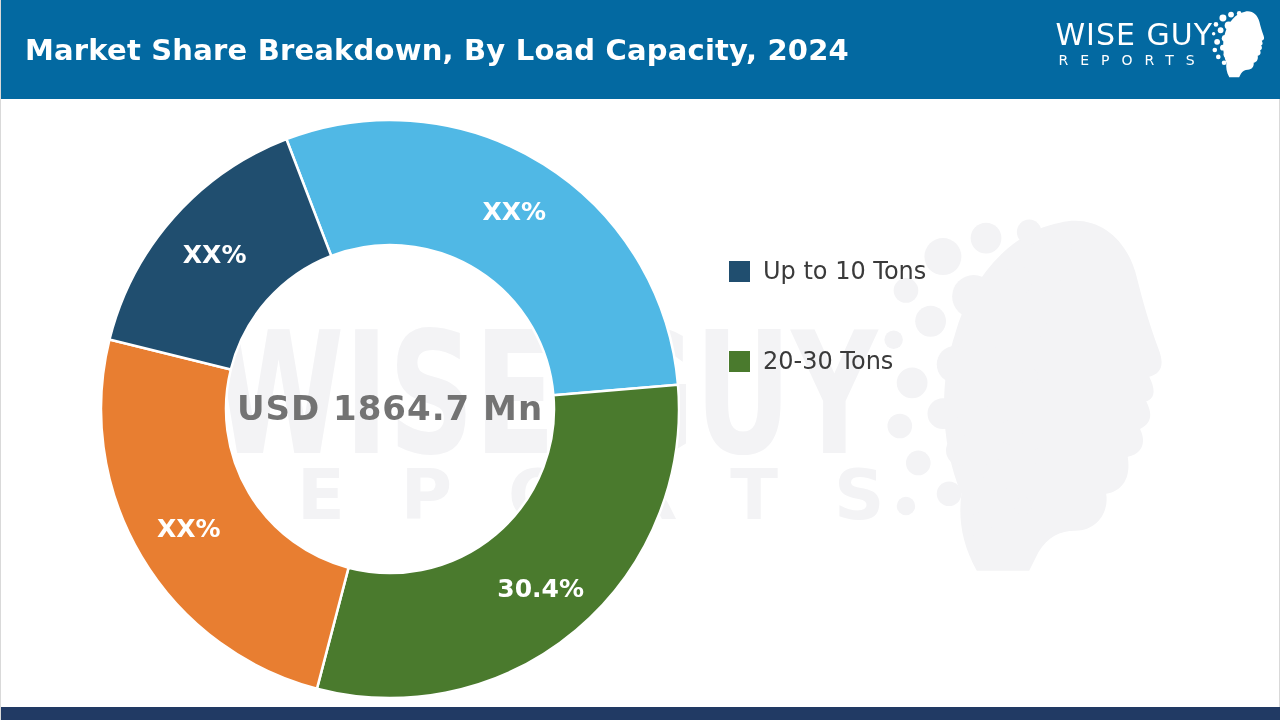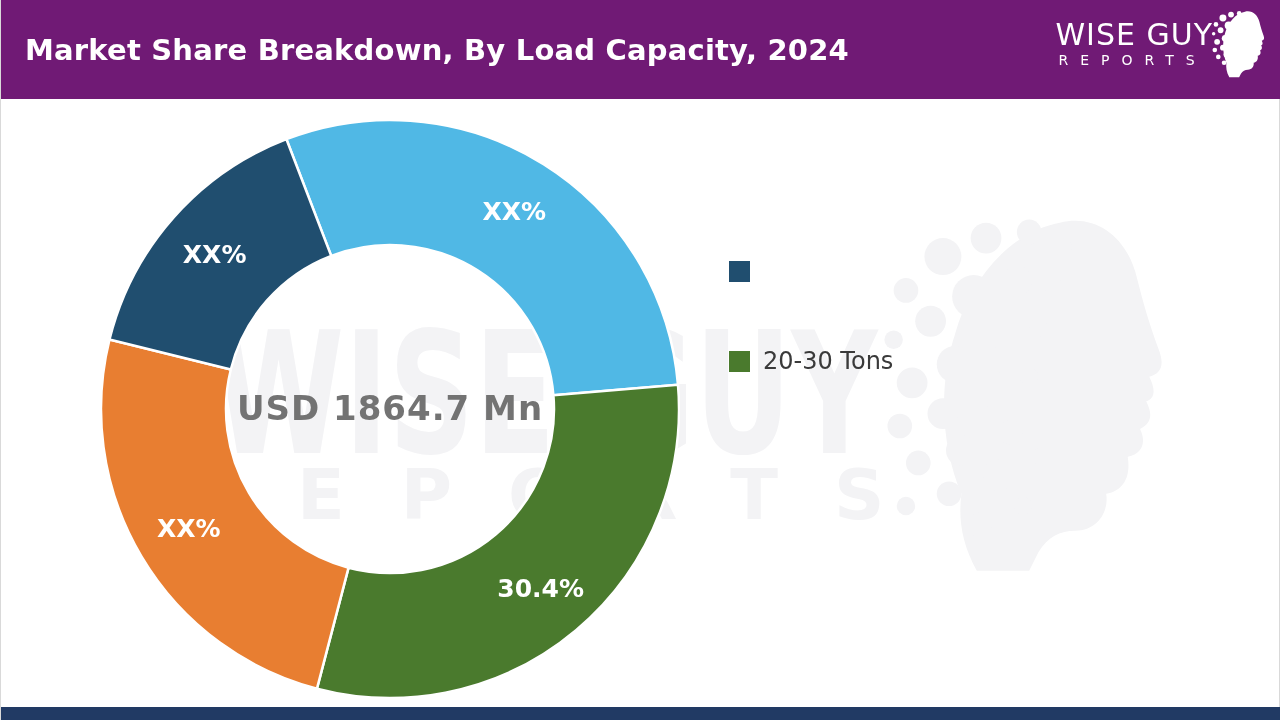--- a/index.html
+++ b/index.html
@@ -1,21 +1,21 @@
 <!DOCTYPE html>
 <html><head>
 <meta charset="utf-8">
 <style>
   * { margin:0; padding:0; box-sizing:border-box; }
   html,body { width:1280px; height:720px; overflow:hidden; }
   body { font-family:"DejaVu Sans","Liberation Sans",sans-serif; background:#ffffff; position:relative; }
   .page { position:absolute; inset:0; background:#fff; border-left:1px solid #d9d9d9; border-right:1px solid #d9d9d9; }
 
   
-  .header { position:absolute; left:0; top:0; width:1280px; height:99px; background:#701a75; display:flex; align-items:center; }
+  .header { position:absolute; left:0; top:0; width:1280px; height:99px; background:#0369a1; display:flex; align-items:center; }
   .page-title { color:#ffffff; font-size:29px; font-weight:bold; padding-left:24px; letter-spacing:0.2px; }
   .logo { position:absolute; right:14px; top:8px; display:flex; align-items:flex-start; }
   .logo-text { display:flex; flex-direction:column; align-items:flex-start; margin-top:10px; }
   .logo-line1 { color:#fff; font-size:30px; font-weight:500; letter-spacing:1px; line-height:1.1; }
   .logo-line2 { color:#fff; font-size:14px; letter-spacing:12px; margin-top:1px; margin-left:3px; }
   .logo-face { width:58px; height:70px; margin-left:-4px; }
 
   
   .wm-text { position:absolute; color:#f3f3f5; font-weight:bold; white-space:nowrap; z-index:1; user-select:none; }
   .wm-line1 { left:212px; top:295px; font-size:170px; transform:scaleX(0.70); transform-origin:left top; letter-spacing:0px; }
@@ -88,20 +88,21 @@
       <path d="M216.95672817444614,569.6170245908111 A289,289 0 0 1 9.487188127021511,220.4761740472017 L130.81625900633748,250.54703302332553 A164,164 0 0 0 248.54983882563727,448.6754049581073 Z" fill="#E87E31" stroke="#ffffff" stroke-width="2.5" stroke-linejoin="round"></path>
       <text x="88.83628256850716" y="409.5372694566113" text-anchor="middle" dy="0.35em" fill="#FFFFFF" font-size="25" font-weight="bold">XX%</text>
       <path d="M9.487188127021511,220.4761740472017 A289,289 0 0 1 186.4316625814081,20.195256742308743 L231.22765627457068,136.89281005445895 A164,164 0 0 0 130.81625900633748,250.54703302332553 Z" fill="#204E6F" stroke="#ffffff" stroke-width="2.5" stroke-linejoin="round"></path>
       <text x="114.6361565745701" y="135.06929801017068" text-anchor="middle" dy="0.35em" fill="#FFFFFF" font-size="25" font-weight="bold">XX%</text>
     </svg>
   <div class="center-label">USD 1864.7 Mn</div>
 
   <div class="legend">
       <div class="legend-item">
         <span class="legend-swatch" style="background: rgb(32, 78, 111);"></span>
+        <span class="legend-label">Up to 10 Tons</span>
       </div>
       <div class="legend-item">
         <span class="legend-swatch" style="background: rgb(74, 122, 45);"></span>
         <span class="legend-label">20-30 Tons</span>
       </div>
     </div>
 
   <div class="header">
     <div class="page-title">Market Share Breakdown, By Load Capacity, 2024</div>
     <div class="logo">

